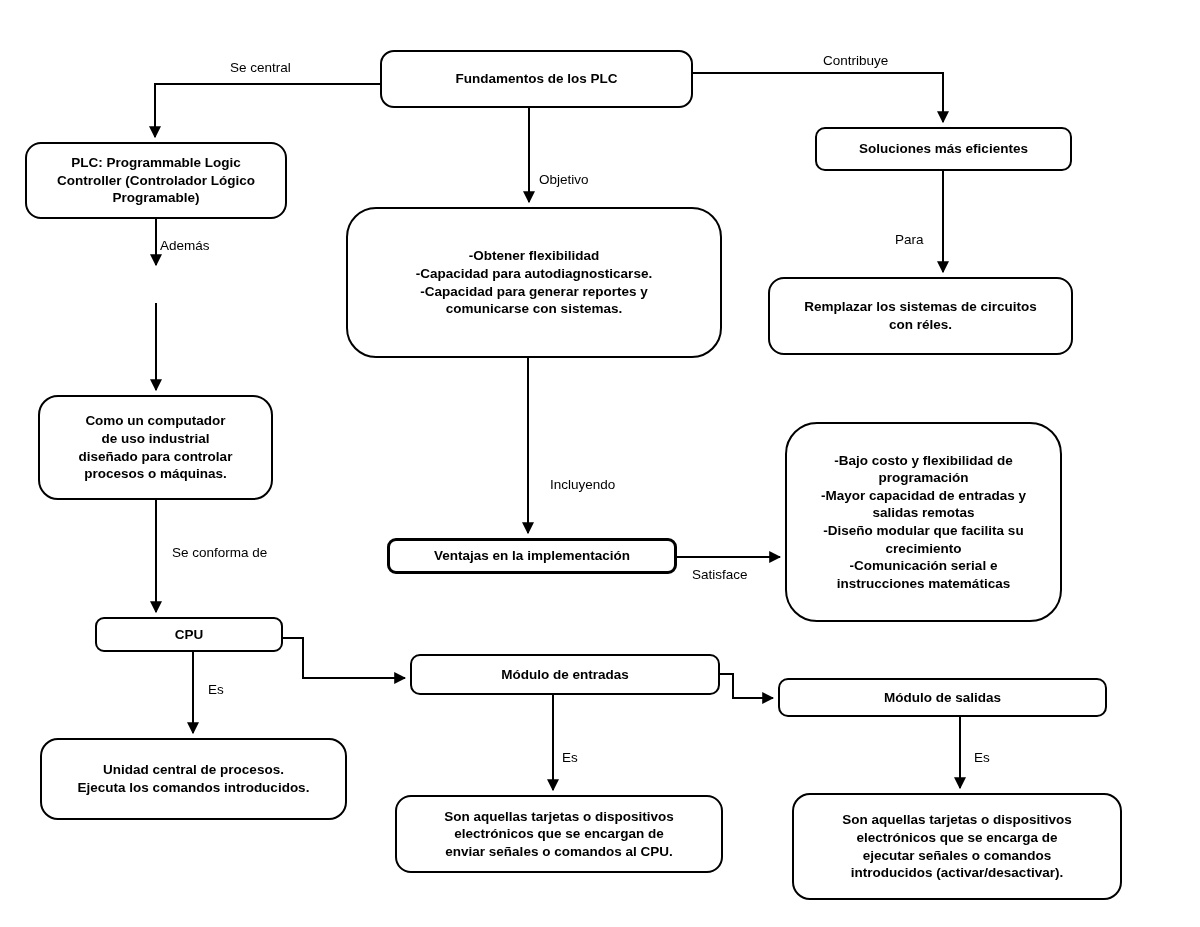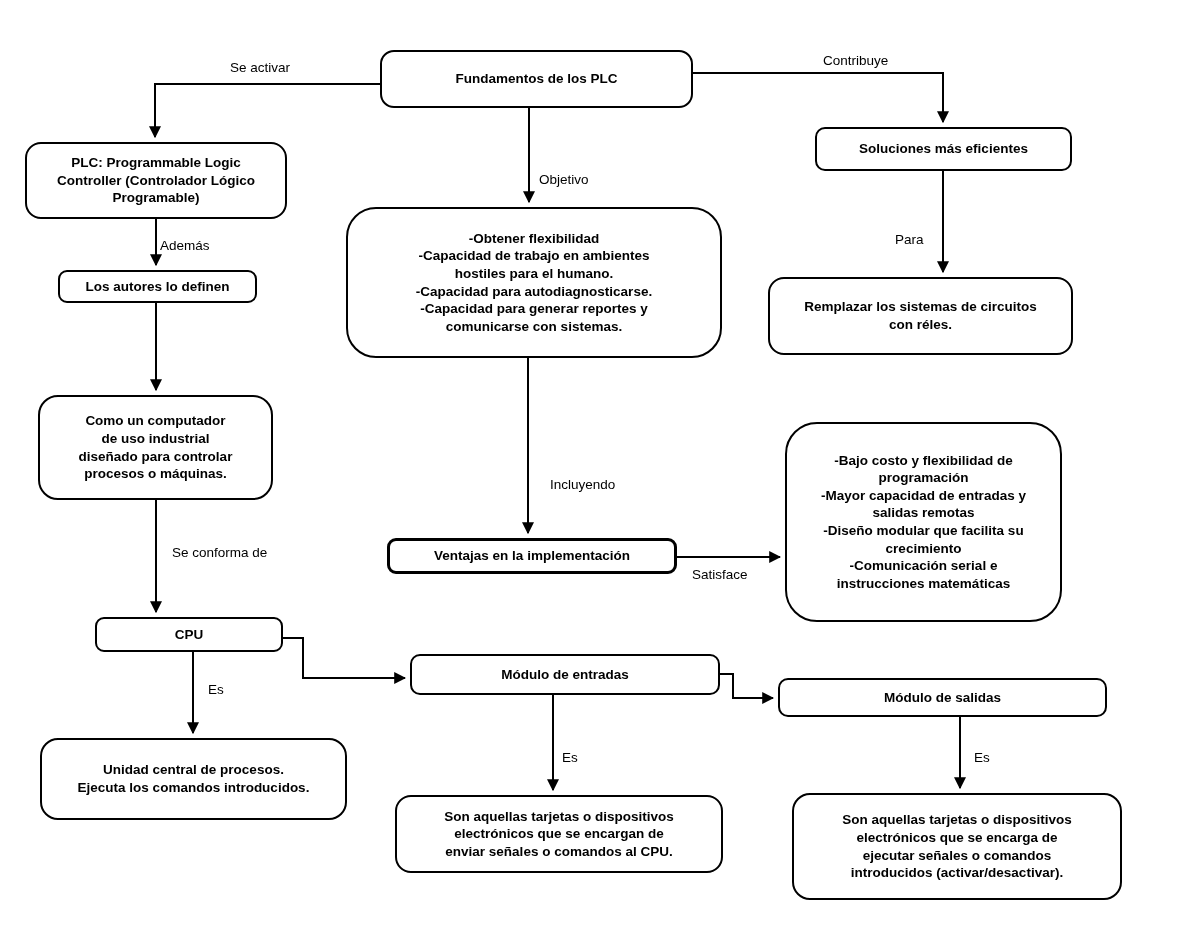--- a/index.html
+++ b/index.html
@@ -113,27 +113,23 @@
   </div>
 
   <div class="node" id="n-soluciones">
     <div>Soluciones más eficientes</div>
   </div>
 
   <div class="node" id="n-plc">
     <div>PLC: Programmable Logic Controller (Controlador Lógico Programable)</div>
   </div>
 
-  <div class="node" id="n-autores">
-    <div>Los autores lo definen</div>
-  </div>
 
   <div class="node" id="n-objetivos">
     <div>-Obtener flexibilidad</div>
-    <div>-Capacidad de trabajo en ambientes hostiles para el humano.</div>
     <div>-Capacidad para autodiagnosticarse.</div>
     <div>-Capacidad para generar reportes y comunicarse con sistemas.</div>
   </div>
 
   <div class="node" id="n-remplazar">
     <div>Remplazar los sistemas de circuitos con réles.</div>
   </div>
 
   <div class="node" id="n-computador">
     <div>Como un computador de uso industrial diseñado para controlar procesos o máquinas.</div>
@@ -168,21 +164,21 @@
   </div>
 
   <div class="node" id="n-mod-salidas">
     <div>Módulo de salidas</div>
   </div>
 
   <div class="node" id="n-salidas-desc">
     <div>Son aquellas tarjetas o dispositivos electrónicos que se encarga de ejecutar señales o comandos introducidos (activar/desactivar).</div>
   </div>
 
-  <div class="edge-label" id="l-se-define">Se activar</div>
+  <div class="edge-label" id="l-se-define">Se central</div>
   <div class="edge-label" id="l-contribuye">Contribuye</div>
   <div class="edge-label" id="l-objetivo">Objetivo</div>
   <div class="edge-label" id="l-ademas">Además</div>
   <div class="edge-label" id="l-para">Para</div>
   <div class="edge-label" id="l-incluyendo">Incluyendo</div>
   <div class="edge-label" id="l-satisface">Satisface</div>
   <div class="edge-label" id="l-se-conforma">Se conforma de</div>
   <div class="edge-label" id="l-es-cpu">Es</div>
   <div class="edge-label" id="l-es-entradas">Es</div>
   <div class="edge-label" id="l-es-salidas">Es</div>

